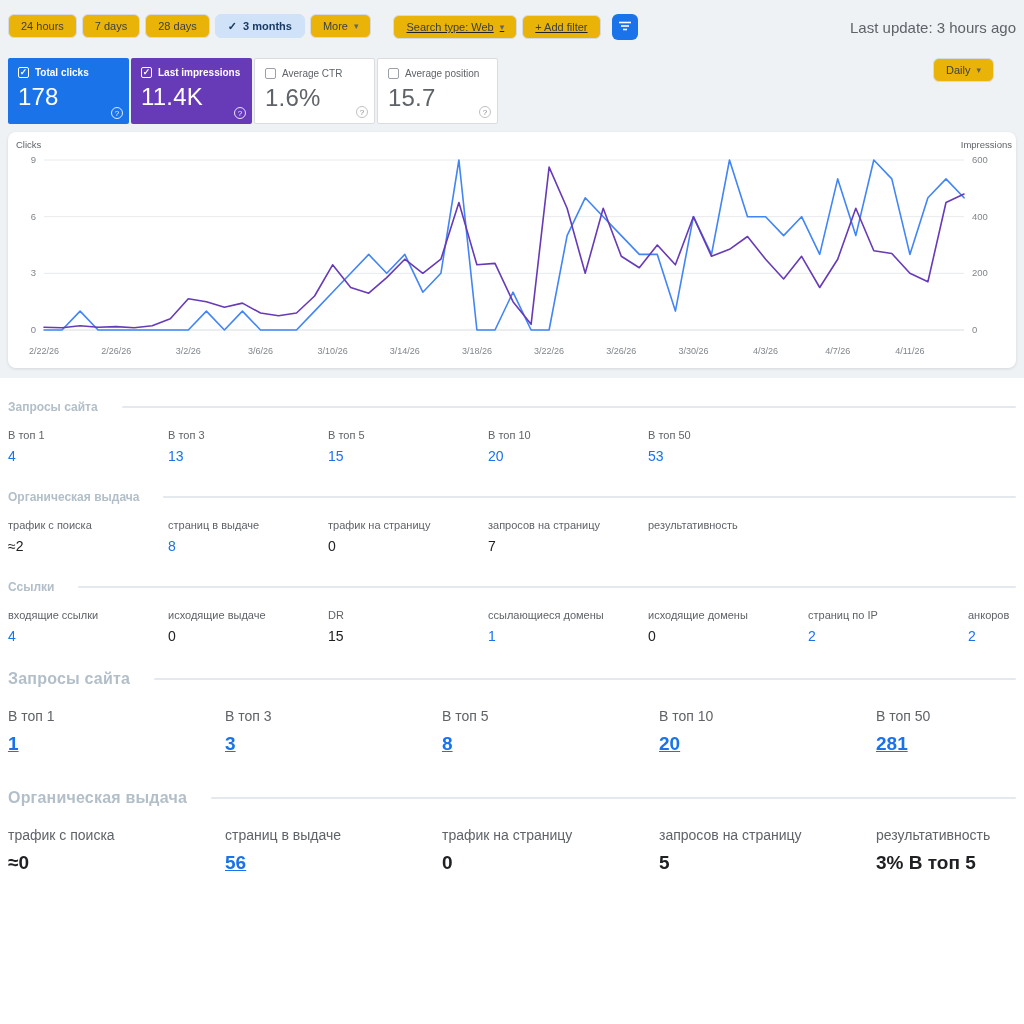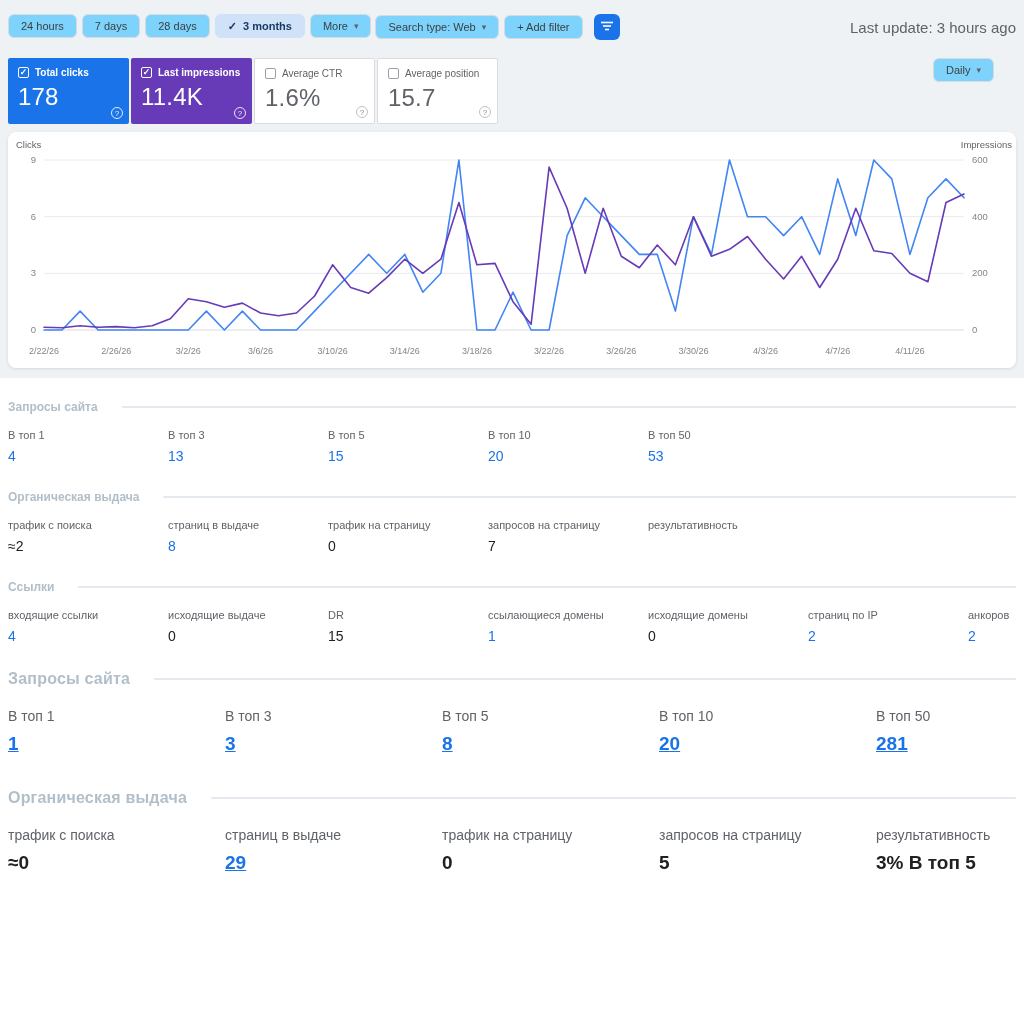--- a/index.html
+++ b/index.html
@@ -4,22 +4,22 @@
 <style>
   * { box-sizing: border-box; margin: 0; padding: 0; }
   html,body { width:1024px; height:1024px; overflow:hidden; background:#fff;
     font-family:"Liberation Sans", sans-serif; color:#202124; }
 
   
   .top-area { background:#eff2f5; padding:14px 8px 10px; }
 
   .toolbar { display:flex; align-items:flex-start; margin-bottom:18px; }
   .chip-group { display:flex; align-items:center; gap:5px; }
-  .chip-group + .chip-group { margin-left:4px; }
-  .chip { height:24px; padding:0 12px; background:#7dd3fc; border:1px solid #d5dbe1;
+  .chip-group + .chip-group { margin-left:22px;text-decoration:underline; }
+  .chip { height:24px; padding:0 12px; background:#eab308; border:1px solid #d5dbe1;
     border-radius:6px; font-size:11px; color:#3c4043; display:inline-flex;
     align-items:center; gap:6px; cursor:pointer; white-space:nowrap;
     font-family:"Liberation Sans", sans-serif; }
   .chip-selected { background:#cfe2f8; border-color:#cfe2f8; color:#1b3a63; font-weight:bold; }
   .chip-check { font-size:11px; }
   .caret { font-size:9px; color:#5f6368; }
   .filter-sort-btn { width:26px; height:26px; background:#1a73e8; border:none;
     border-radius:6px; display:flex; align-items:center; justify-content:center;
     cursor:pointer; margin-left:6px; }
   .last-update { margin-left:auto; font-size:15px; color:#5f6368; padding-top:5px; }
@@ -327,21 +327,21 @@
         <span class="section-title">Органическая выдача</span>
         <span class="head-line"></span>
       </div>
       <div class="stat-row" style="grid-template-columns: repeat(4, 217px) 1fr;">
         <div class="stat-item">
           <div class="stat-label">трафик с поиска</div>
           <div class="stat-value dark">≈0</div>
         </div>
         <div class="stat-item">
           <div class="stat-label">страниц в выдаче</div>
-          <div class="stat-value blue-link">29</div>
+          <div class="stat-value blue-link">56</div>
         </div>
         <div class="stat-item">
           <div class="stat-label">трафик на страницу</div>
           <div class="stat-value dark">0</div>
         </div>
         <div class="stat-item">
           <div class="stat-label">запросов на страницу</div>
           <div class="stat-value dark">5</div>
         </div>
         <div class="stat-item">

